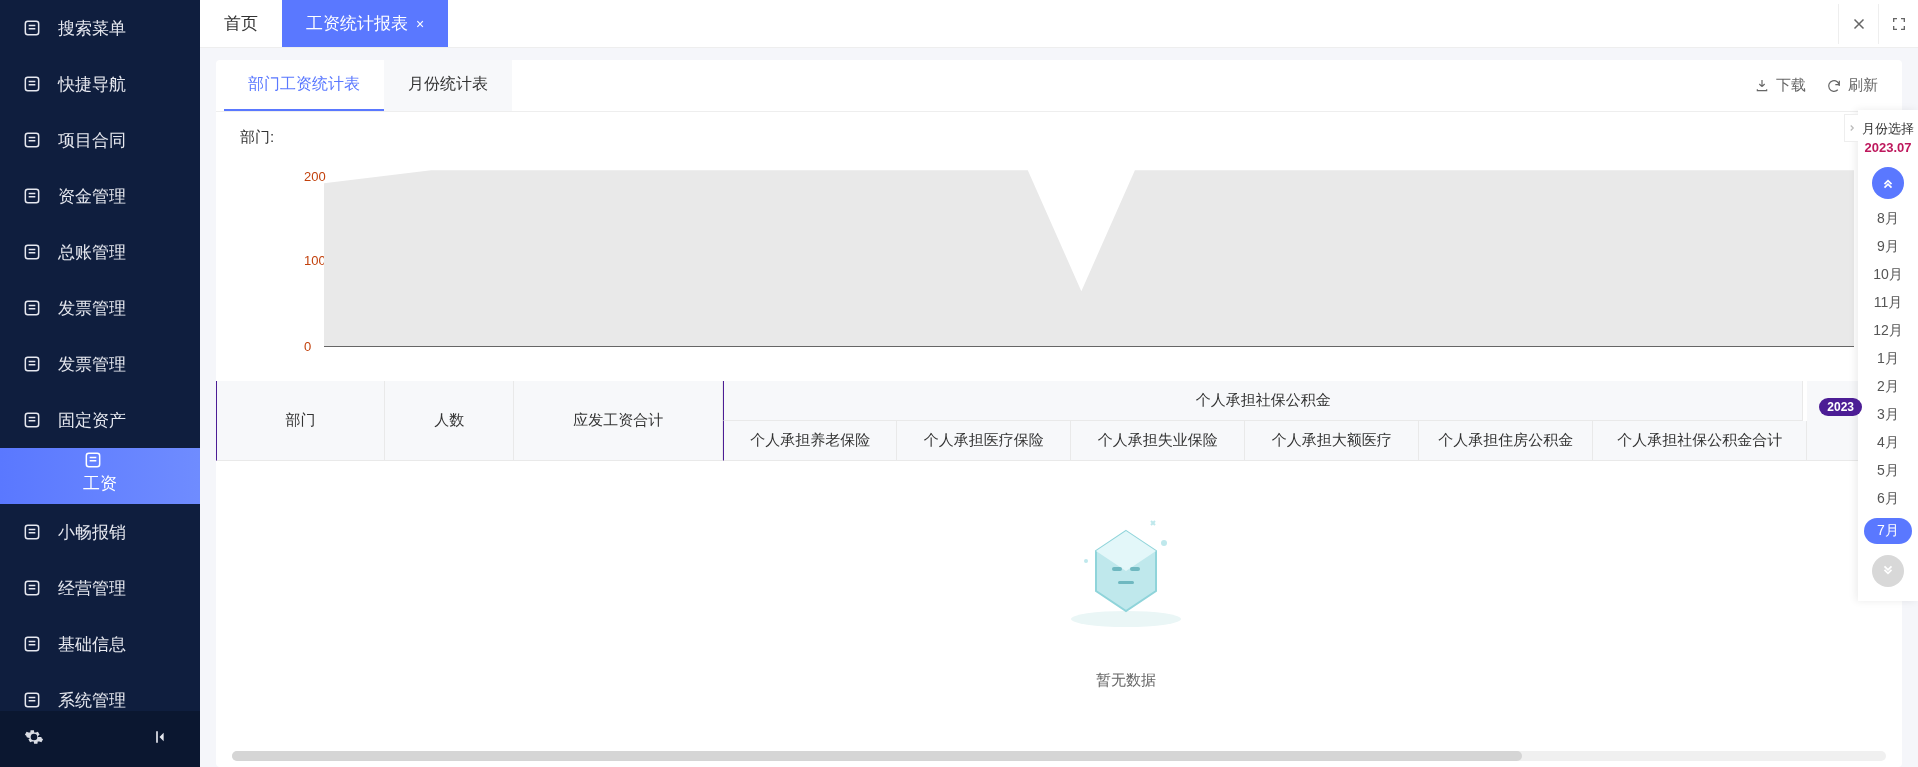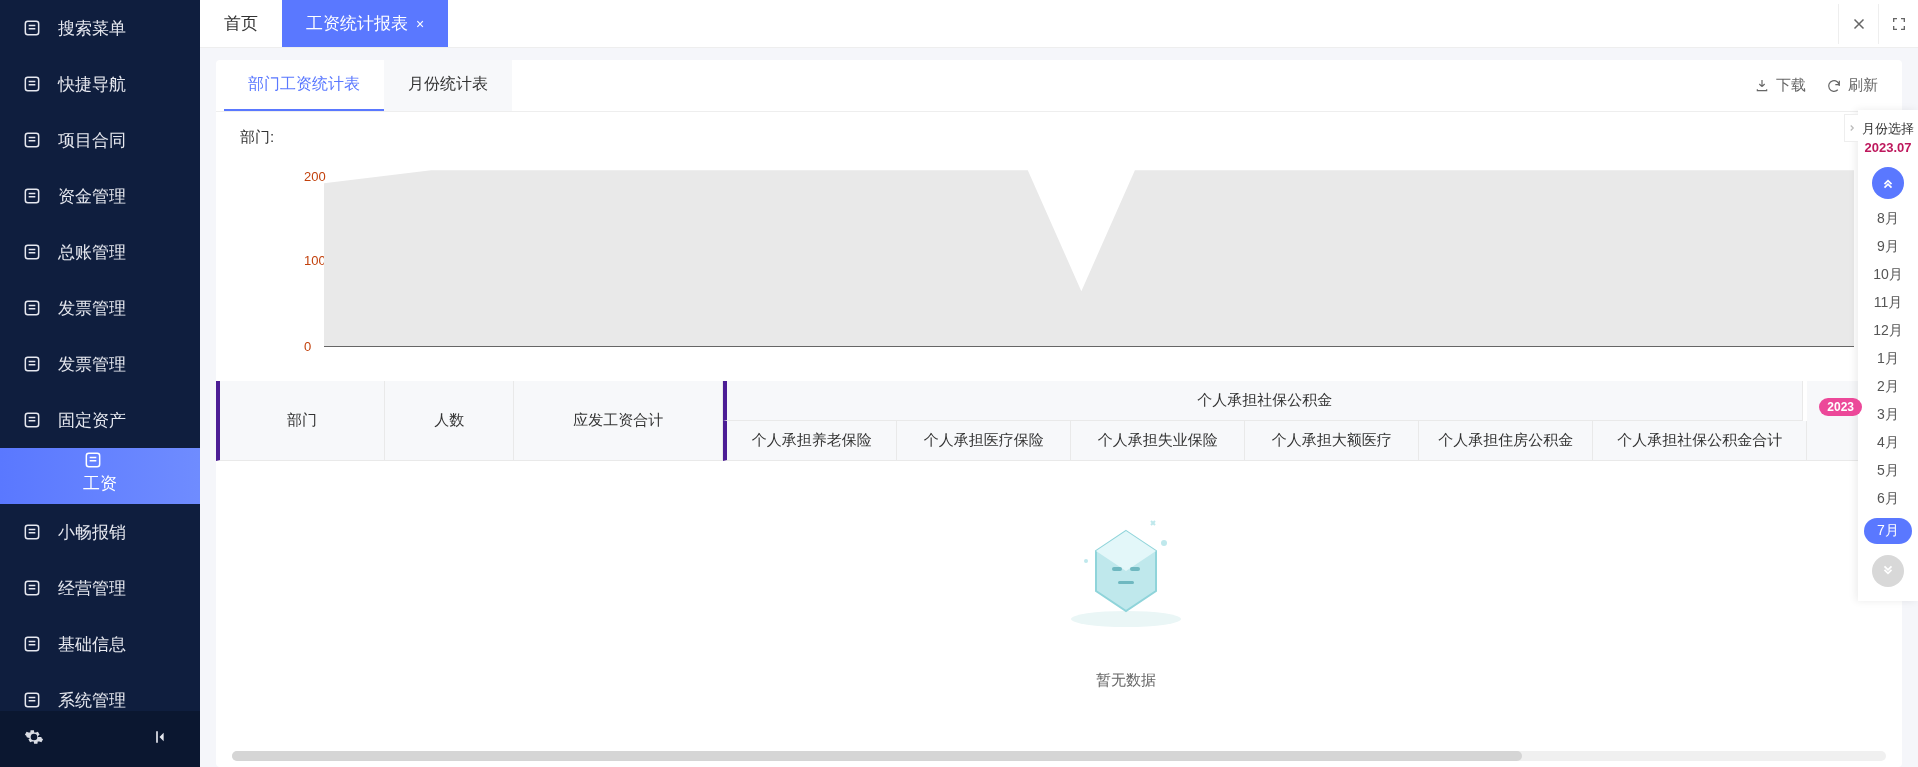--- a/index.html
+++ b/index.html
@@ -50,21 +50,21 @@
 .chart .plot { position: absolute; left: 84px; right: 24px; bottom: 18px; top: 6px; }
 .chart .area { position: absolute; inset: 0; background: #e9e9e9; clip-path: polygon(0% 12%, 7% 5%, 46% 5%, 49.5% 70%, 53% 5%, 100% 5%, 100% 100%, 0% 100%); }
 .chart .baseline { position: absolute; left: 0; right: 0; bottom: 0; height: 1px; background: #666; }
 
 
 .table-wrap { flex: 1; overflow: auto; padding: 0 0 0 0; margin: 8px 0 0 0; }
 .table-inner { min-width: 1820px; }
 .thead { display: flex; flex-direction: column; }
 .tr { display: flex; align-items: stretch; }
 .th { border: 1px solid #e9e9e9; border-left: none; border-top: none; background: #f7f8fa; display: flex; align-items: center; justify-content: center; font-size: 15px; color: #333; padding: 10px 8px; text-align: center; }
-.th:first-child { border-left: 4px solid #4c1d95; }
+.th:first-child { border-left: 1px solid #4c1d95; }
 .th.w-dept { width: 170px; } 
 .th.w-num { width: 130px; }
 .th.w-pay { width: 210px; }
 .th.w-sub { width: 174px; }
 .th.w-sub-wide { width: 214px; }
 .th.w-grp { width: 1080px; }
 .th.w-last { width: 230px; }
 .th.rowspan { height: 80px; }
 .row2 .th { height: 40px; }
 
@@ -79,21 +79,21 @@
 
 
 .month-panel { position: absolute; right: 0; top: 110px; width: 60px; background: #fff; box-shadow: -2px 0 8px rgba(0,0,0,0.08); display: flex; flex-direction: column; align-items: center; padding: 8px 0; z-index: 20; }
 .month-panel .mp-title { font-size: 13px; color: #333; writing-mode: horizontal-tb; text-align: center; padding: 2px 0; }
 .month-panel .mp-date { font-size: 13px; font-weight: bold; color: #be185d; padding-bottom: 6px; }
 .month-panel .mp-collapse { position: absolute; left: -14px; top: 4px; width: 14px; height: 28px; background: #fff; border: 1px solid #eee; border-right: none; display: flex; align-items: center; justify-content: center; color: #bbb; font-size: 12px; cursor: pointer; }
 .month-panel .mp-btn { width: 32px; height: 32px; border-radius: 16px; background: #5a78ff; color: #fff; display: flex; align-items: center; justify-content: center; margin: 6px 0; cursor: pointer; }
 .month-panel .mp-btn.gray { background: #d8d8d8; color: #fff; }
 .month-panel .mp-month { padding: 5px 0; font-size: 14px; color: #555; cursor: pointer; width: 100%; text-align: center; position: relative; }
 .month-panel .mp-month.sel { background: #5a78ff; color: #fff; border-radius: 14px; margin: 5px 6px; width: auto; padding: 4px 0; }
-.year-badge { position: absolute; right: 56px; top: 398px; background: #ec4899; color: #fff; font-size: 12px; font-weight: bold; padding: 2px 8px; border-radius: 10px; z-index: 25; }
+.year-badge { position: absolute; right: 56px; top: 398px; background: #4c1d95; color: #fff; font-size: 12px; font-weight: bold; padding: 2px 8px; border-radius: 10px; z-index: 25; }
 
 svg { display: block; }
 </style>
 </head>
 <body>
 
 <div class="sidebar">
   <div class="sidebar-items" id="sidebar-items">
       <div class="sidebar-item">
         <span class="sb-icon">

